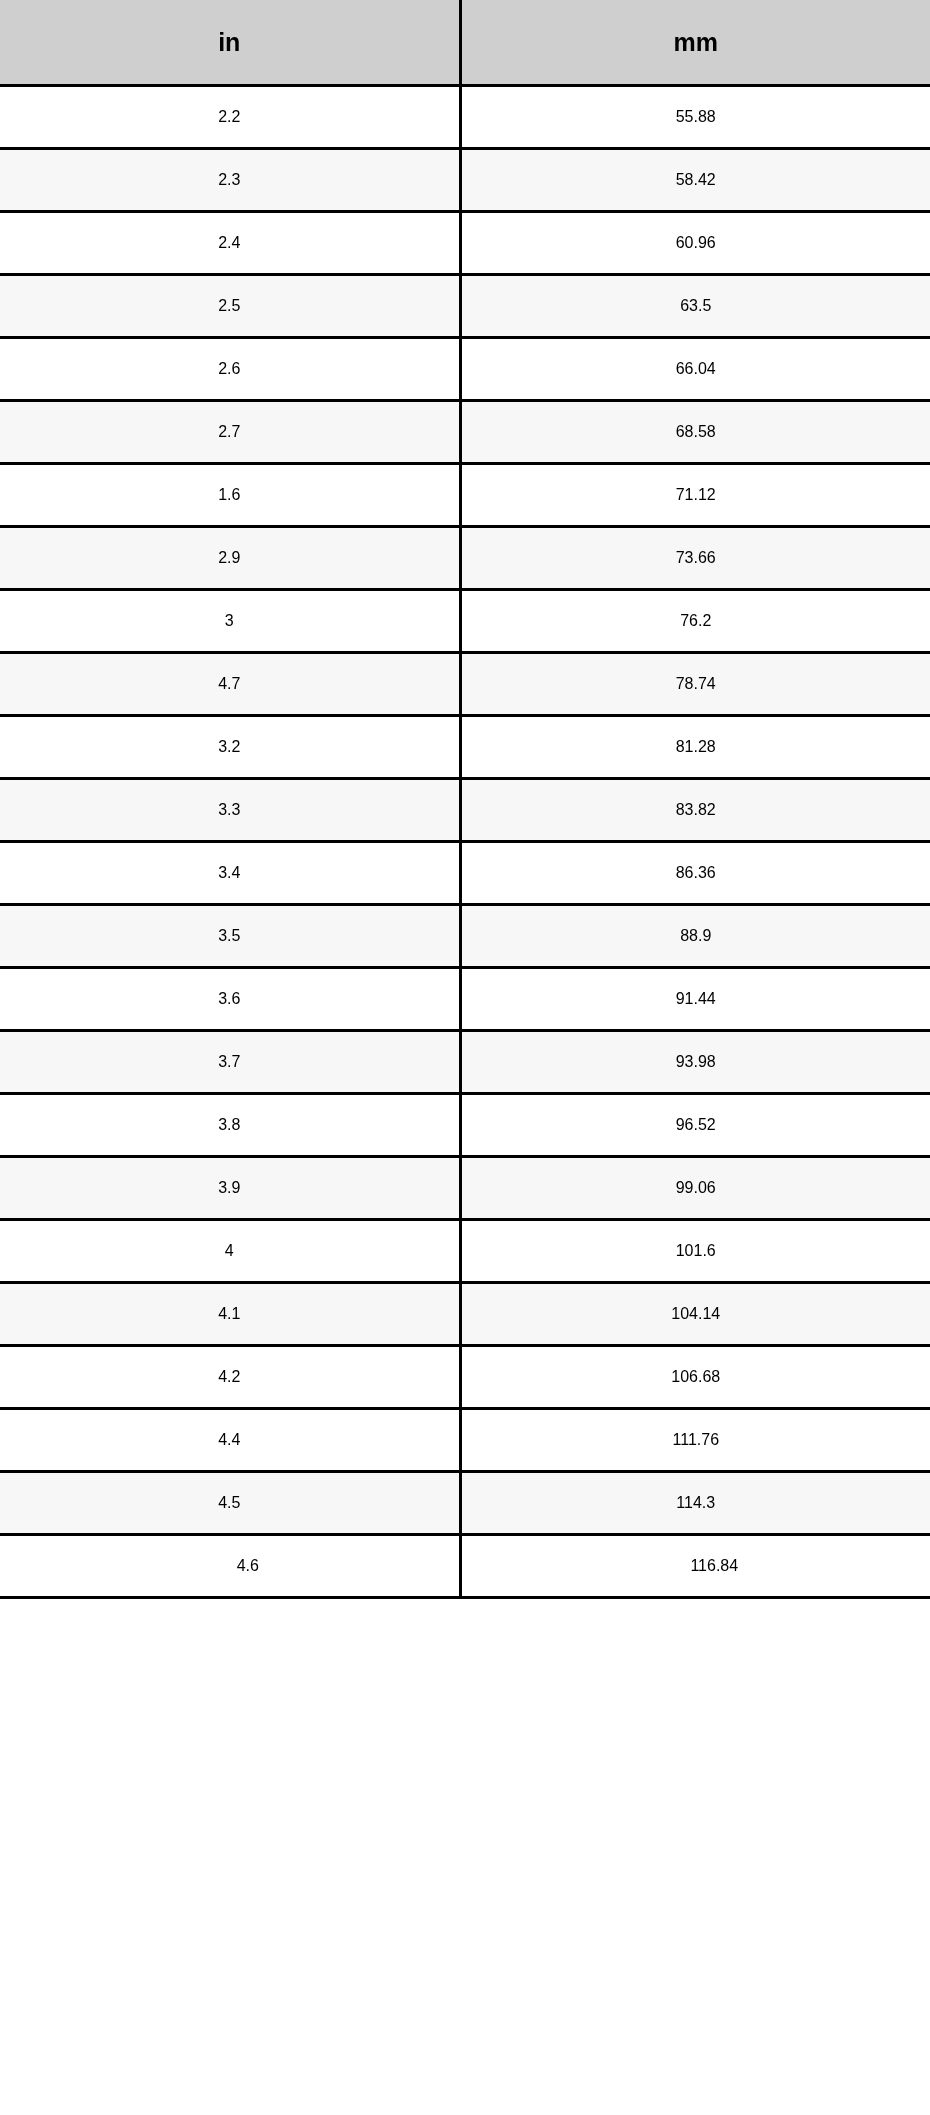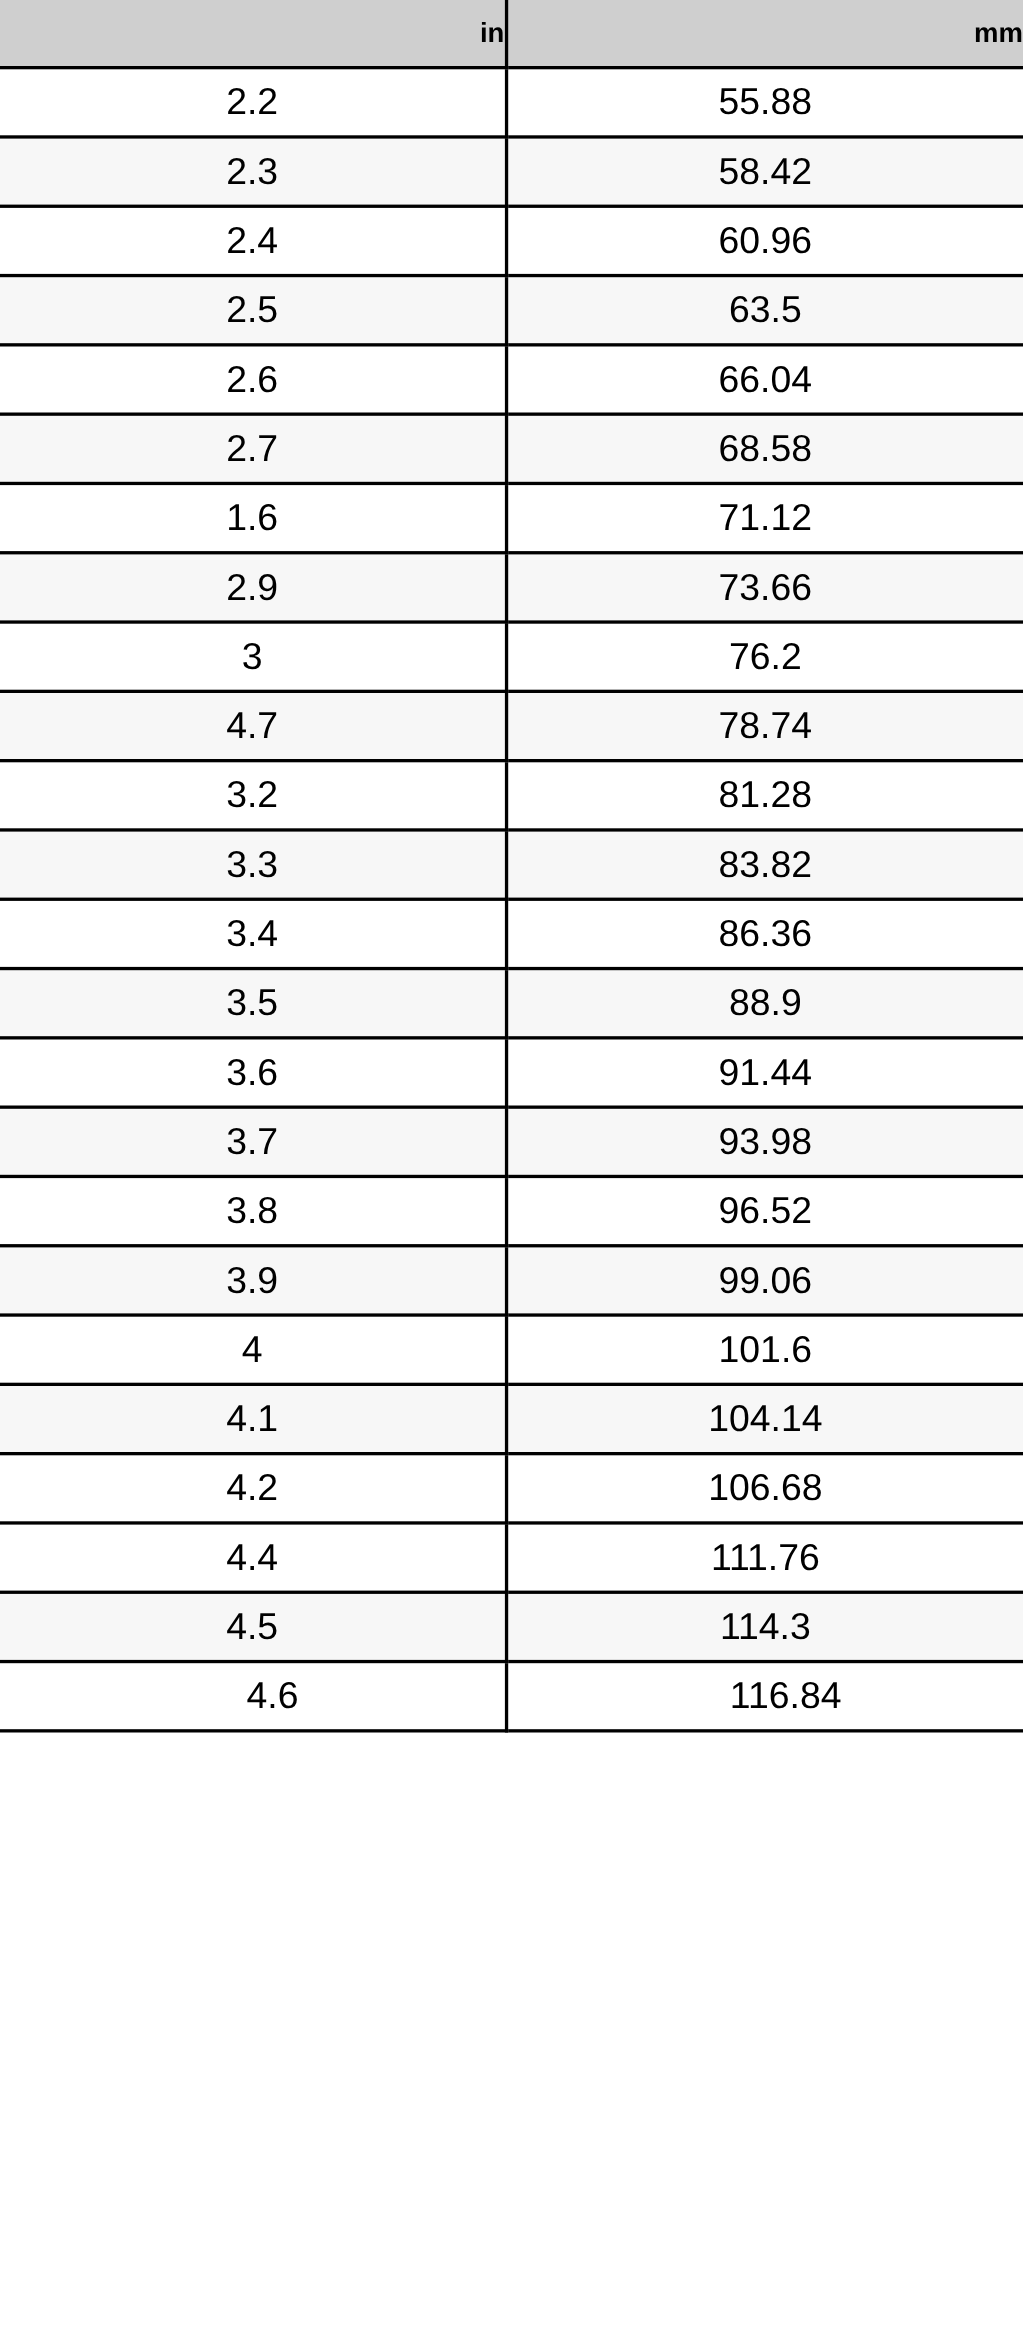--- a/index.html
+++ b/index.html
@@ -21,35 +21,35 @@
   #conversion-table col.col-in { width: 460px; }
   #conversion-table col.col-mm { width: 470px; }
 
   #conversion-table th {
     background: #cfcfcf;
     color: #000000;
     font-weight: bold;
     font-size: 25px;
     height: 60px;
     line-height: 60px;
-    padding: 0;
-    text-align: right;
+    padding: 12px;
+    text-align: center;
     vertical-align: middle;
     border: 0;
     border-bottom: 3px solid #000000;
     box-sizing: border-box;
   }
   #conversion-table th.th-in {
     border-right: 3px solid #000000;
   }
 
   #conversion-table td {
     color: #000000;
     font-weight: normal;
-    font-size: 34px;
+    font-size: 16px;
     height: 60px;
     line-height: 60px;
     padding: 0;
     text-align: center;
     vertical-align: middle;
     border: 0;
     border-bottom: 3px solid #000000;
     box-sizing: border-box;
   }
   #conversion-table td.cell-in {

